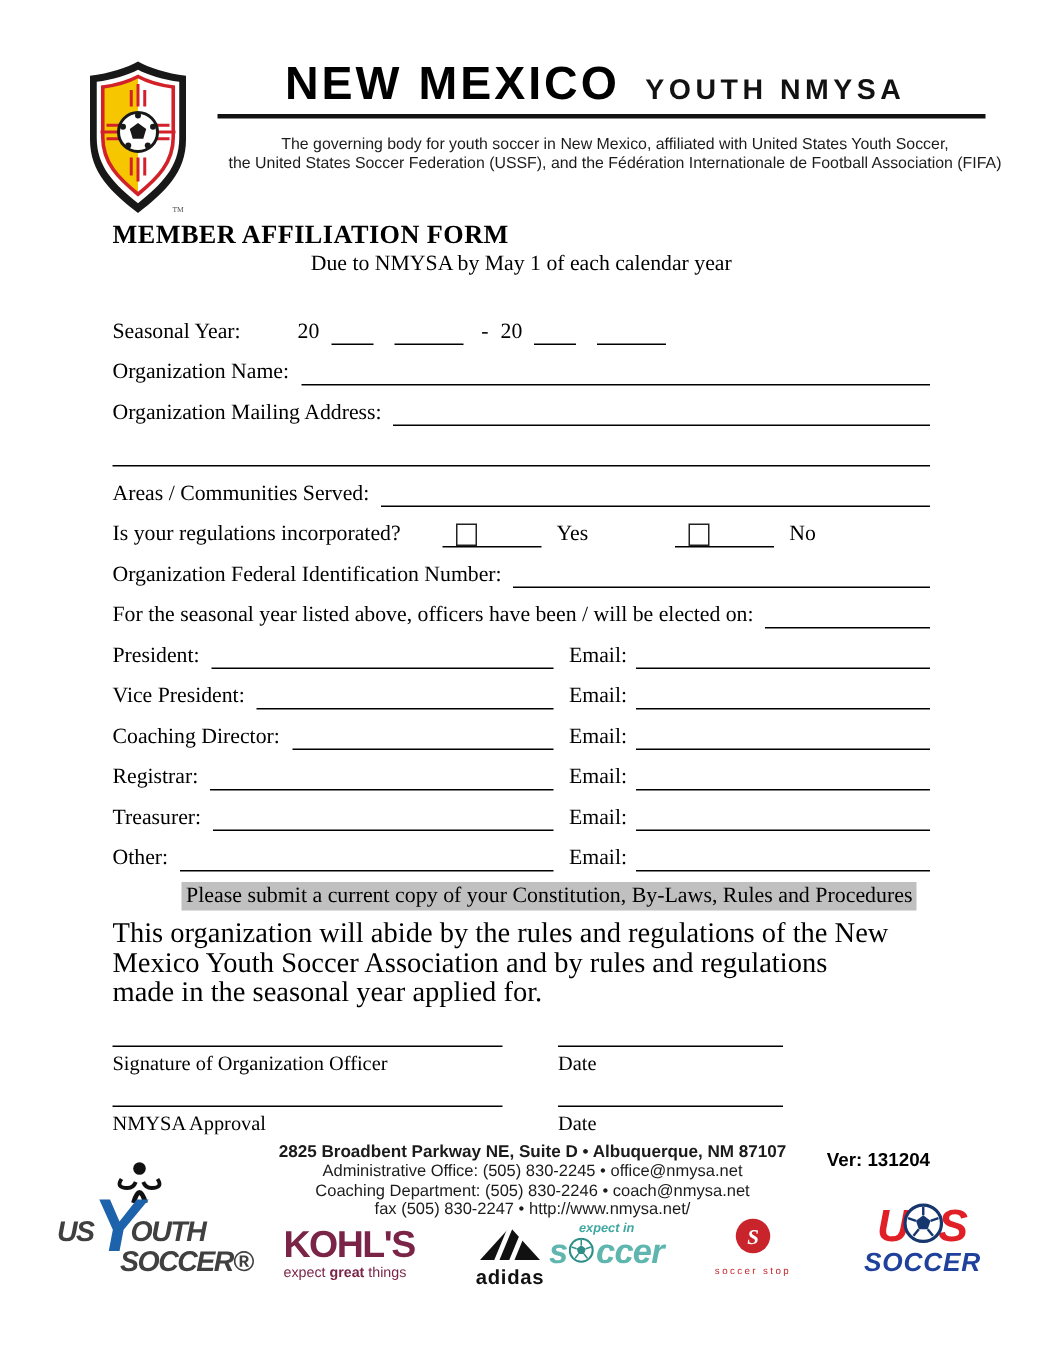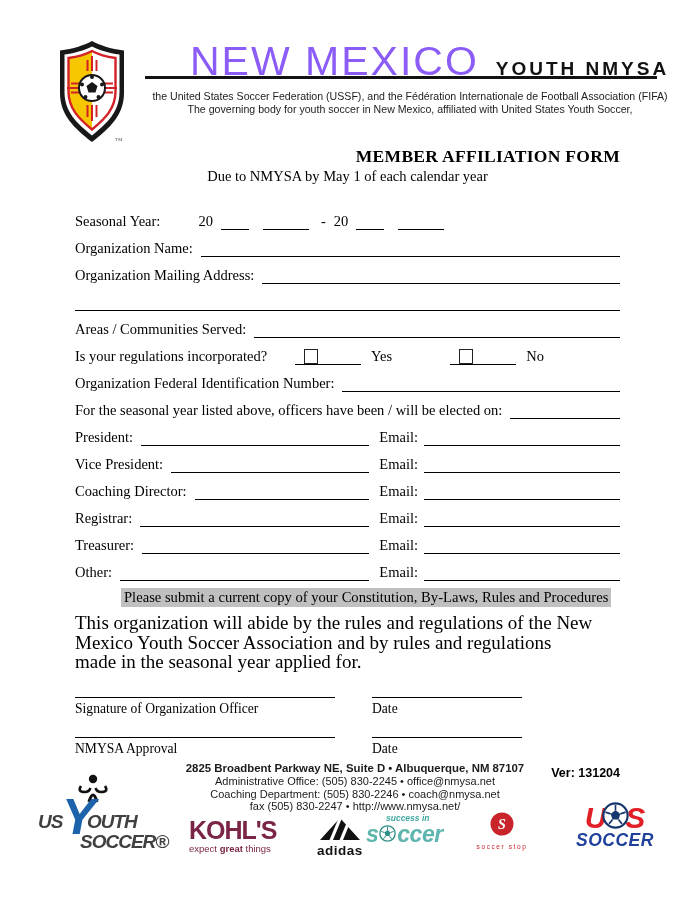--- a/index.html
+++ b/index.html
@@ -4,28 +4,28 @@
 <style>
   * { margin:0; padding:0; box-sizing:border-box; }
   body { background:#888; font-family:"Liberation Serif", serif; }
   .page {
     position:relative; width:696px; height:900px; margin:0 auto;
     background:#fff; color:#000; overflow:hidden;
   }
   
   .shield { position:absolute; left:54px; top:40px; }
   .brand-row { position:absolute; left:190px; top:38px; display:flex; align-items:baseline; gap:17px; white-space:nowrap; }
-  .brand-red { font-family:"Liberation Sans",sans-serif; font-weight:400; font-size:41px; letter-spacing:2px; color:#8b5cf6; }
+  .brand-red { font-family:"Liberation Sans",sans-serif; font-weight:700; font-size:31px; letter-spacing:2px; color:#000000; }
   .brand-black { font-family:"Liberation Sans",sans-serif; font-weight:800; font-size:19px; letter-spacing:3px; color:#121212; }
   .header-rule { position:absolute; left:145px; top:76px; width:512px; height:2.6px; background:#121212; }
   .tagline { position:absolute; left:150px; top:90px; width:520px; text-align:center;
     font-family:"Liberation Sans",sans-serif; font-size:10.6px; line-height:13px; color:#1c1c1c; }
   
   .form-area { position:absolute; left:0; right:0; top:140px; padding:0 76px 0 75px; font-size:14.5px; }
-  .form-title { text-align:right; font-weight:bold; font-size:17.5px; line-height:21px; margin-top:6px; letter-spacing:0.3px; }
+  .form-title { text-align:left; font-weight:bold; font-size:17.5px; line-height:21px; margin-top:6px; letter-spacing:0.3px; }
   .form-subtitle { text-align:center; font-size:14.5px; line-height:18px; }
   .frow { display:flex; align-items:flex-end; height:20px; margin-bottom:7px; }
   .frow.first { margin-top:25px; }
   .lbl { white-space:nowrap; line-height:18px; }
   .fill { flex:1; border-bottom:1.2px solid #000; height:1px; margin-left:8px; }
   .fill-fixed-sm { width:28px; border-bottom:1.2px solid #000; height:1px; margin-left:8px; }
   .fill-fixed-md { width:46px; border-bottom:1.2px solid #000; height:1px; margin-left:14px; }
   .fill-email { width:196px; border-bottom:1.2px solid #000; height:1px; }
   .email-lbl { margin-left:10px; margin-right:6px; }
   .yr { margin-left:38px; }
@@ -117,22 +117,22 @@
       <text x="61" y="101" font-size="5" fill="#555">TM</text>
     </svg>
   </div>
 
   <div class="brand-row">
     <span class="brand-red">NEW MEXICO</span>
     <span class="brand-black">YOUTH NMYSA</span>
   </div>
   <div class="header-rule"></div>
   <div class="tagline">
+    <div>The governing body for youth soccer in New Mexico, affiliated with United States Youth Soccer,</div>
     <div>the United States Soccer Federation (USSF), and the Fédération Internationale de Football Association (FIFA)</div>
-    <div>The governing body for youth soccer in New Mexico, affiliated with United States Youth Soccer,</div>
   </div>
 
   <div class="form-area">
     <div class="form-title">MEMBER AFFILIATION FORM</div>
     <div class="form-subtitle">Due to NMYSA by May 1 of each calendar year</div>
 
     <div class="frow first">
       <span class="lbl">Seasonal Year:</span>
       <span class="lbl yr">20</span>
       <span class="fill-fixed-sm"></span>
@@ -287,21 +287,21 @@
       <svg viewBox="0 0 48 28" width="48" height="28">
         <path d="M4 26 L24 4 L44 26 Z" fill="#111"></path>
         <line x1="14" y1="29" x2="26" y2="0" stroke="#fff" stroke-width="3.2"></line>
         <line x1="24" y1="29" x2="36" y2="0" stroke="#fff" stroke-width="3.2"></line>
       </svg>
     </span>
     <div class="name">adidas</div>
   </div>
 
   <div class="logo sis">
-    <div class="top">success in</div>
+    <div class="top">expect in</div>
     <div class="main">
       <span>s</span>
       <span>
         <svg viewBox="0 0 20 20" width="17" height="17" style="margin:0 1px;">
           <circle cx="10" cy="10" r="9" fill="#fff" stroke="#2E8F88" stroke-width="1.6"></circle>
           <polygon points="10,6 13.6,8.8 12.2,13 7.8,13 6.4,8.8" fill="#2E8F88"></polygon>
           <g stroke="#2E8F88" stroke-width="1.2">
             <line x1="10" y1="6" x2="10" y2="2"></line>
               <line x1="13.6" y1="8.8" x2="17.5" y2="7.5"></line>
             <line x1="12.2" y1="13" x2="14.8" y2="16.2"></line>

